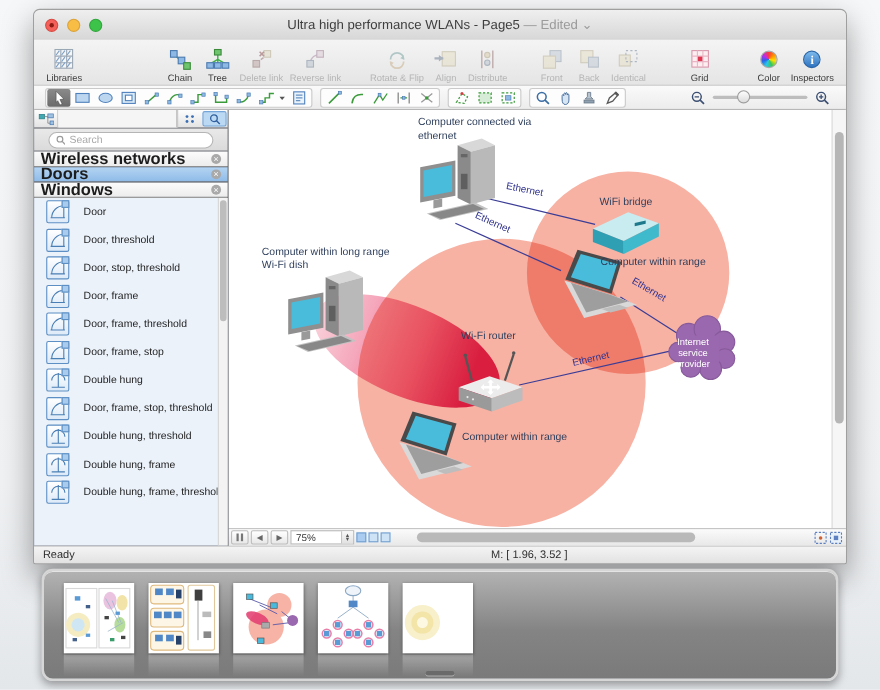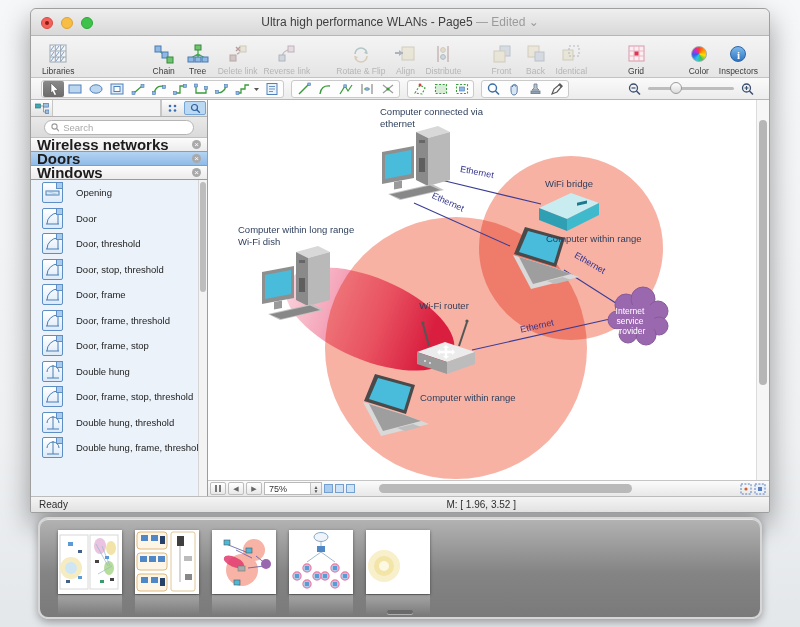--- a/index.html
+++ b/index.html
@@ -541,29 +541,20 @@
           <span class="slabel">Doors</span>
           <span class="closer">×</span>
         </div>
         <div class="section">
           <span class="slabel">Windows</span>
           <span class="closer">×</span>
         </div>
 
         <div class="liblist" id="liblist">
 
-          <div class="libitem">
-              <span class="itemicon">
-                <svg width="15" height="15">
-                  <rect x="1" y="6" width="13" height="4" fill="#d9e8f6" stroke="#4a7fb5"></rect>
-                  <path d="M1 6l13 4" stroke="#9cc0e0" stroke-width=".7"></path>
-                </svg>
-              </span>
-              <span class="ilabel">Opening</span>
-            </div>
             <div class="libitem">
               <span class="itemicon">
                 <svg width="15" height="15">
                   <path d="M2 13A11 11 0 0 1 13 2" fill="none" stroke="#4a7fb5"></path>
                   <path d="M13 2v11M1 13h13" stroke="#4a7fb5"></path>
                 </svg>
               </span>
               <span class="ilabel">Door</span>
             </div>
             <div class="libitem">
@@ -630,20 +621,29 @@
               <span class="ilabel">Door, frame, stop, threshold</span>
             </div>
             <div class="libitem">
               <span class="itemicon">
                 <svg width="15" height="15">
                   <path d="M2 8a6 6 0 0 1 12 0" fill="none" stroke="#4a7fb5"></path>
                   <path d="M8 1v13M2 14h12" stroke="#4a7fb5"></path>
                 </svg>
               </span>
               <span class="ilabel">Double hung, threshold</span>
+            </div>
+            <div class="libitem">
+              <span class="itemicon">
+                <svg width="15" height="15">
+                  <path d="M2 8a6 6 0 0 1 12 0" fill="none" stroke="#4a7fb5"></path>
+                  <path d="M8 1v13M2 14h12" stroke="#4a7fb5"></path>
+                </svg>
+              </span>
+              <span class="ilabel">Double hung, frame</span>
             </div>
             <div class="libitem">
               <span class="itemicon">
                 <svg width="15" height="15">
                   <path d="M2 8a6 6 0 0 1 12 0" fill="none" stroke="#4a7fb5"></path>
                   <path d="M8 1v13M2 14h12" stroke="#4a7fb5"></path>
                 </svg>
               </span>
               <span class="ilabel">Double hung, frame, threshold</span>
             </div>

